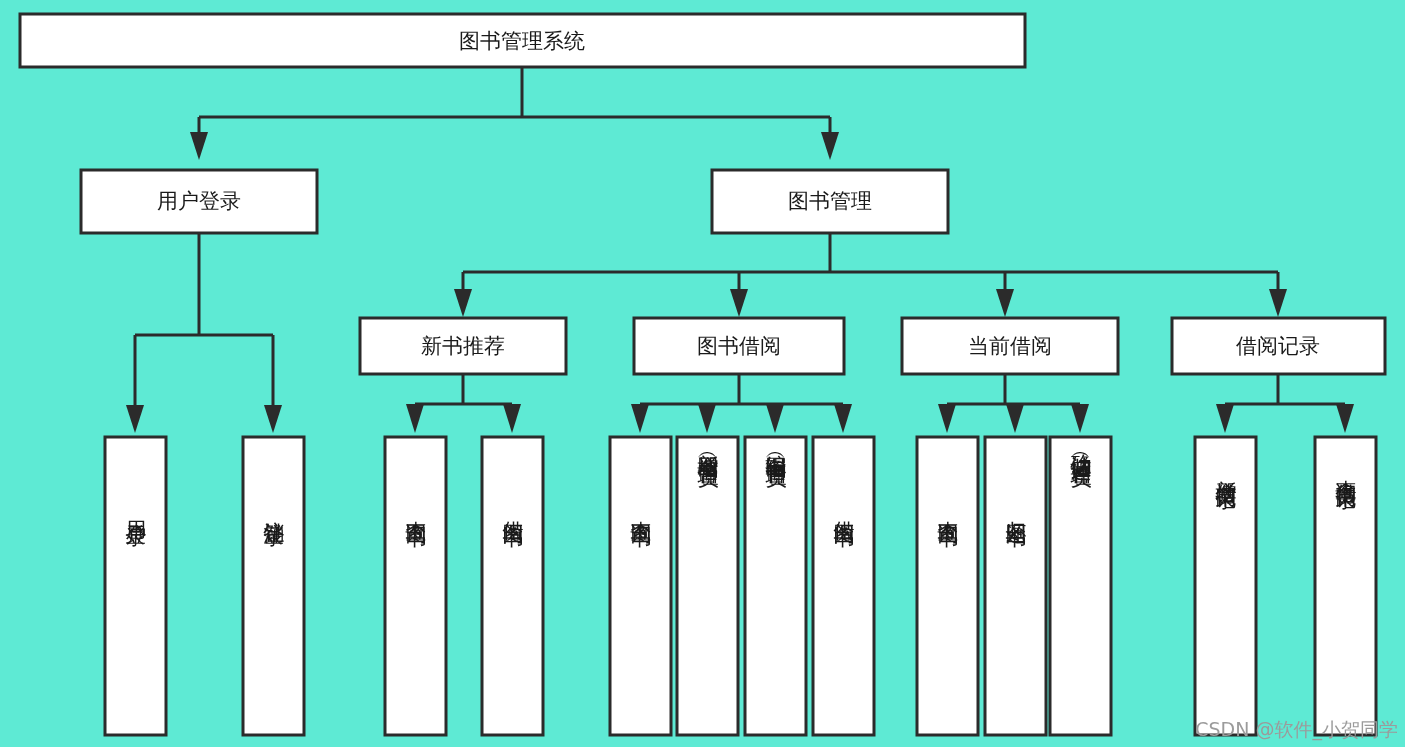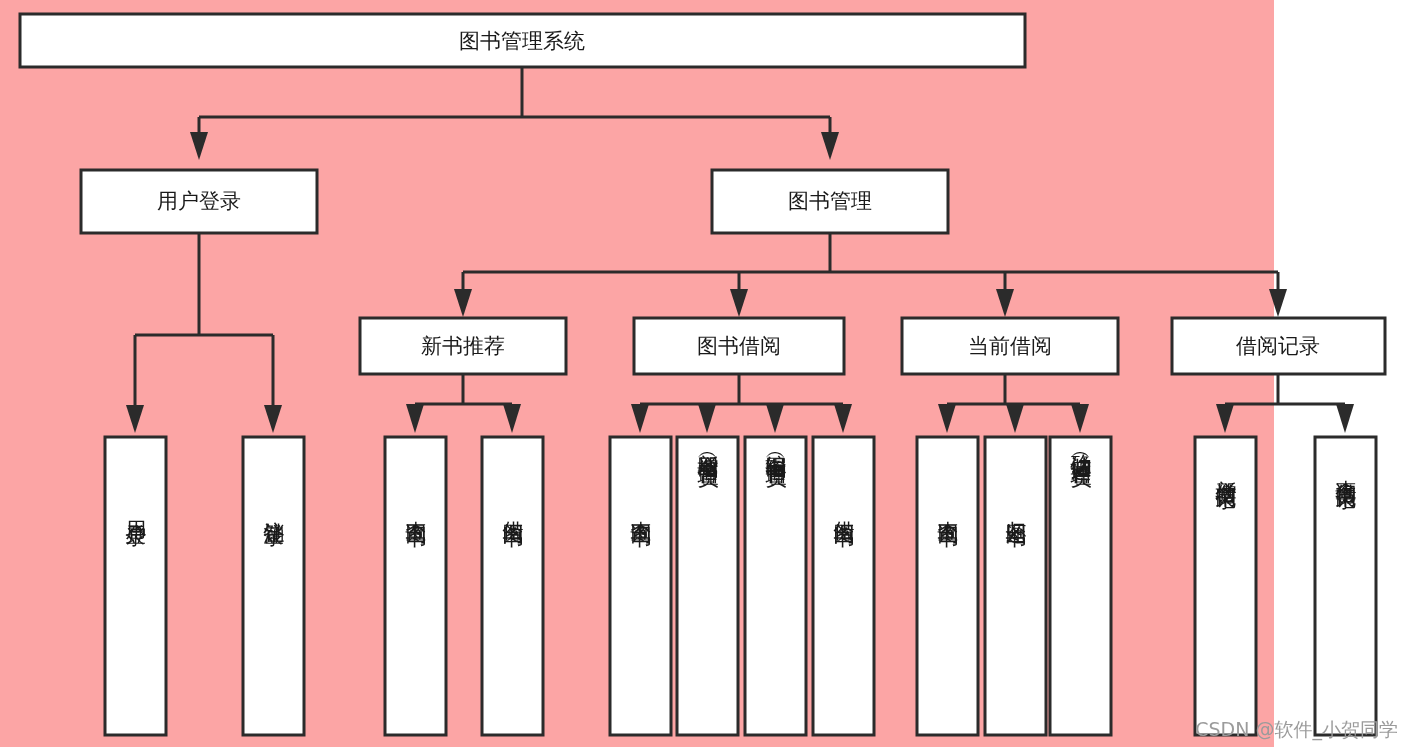--- a/index.html
+++ b/index.html
@@ -9,23 +9,23 @@
     background: #ffffff;
   }
   body {
     width: 1405px;
     height: 747px;
     overflow: hidden;
     font-family: "DejaVu Sans", "Liberation Sans", sans-serif;
   }
   #diagram-root {
     position: relative;
-    width: 1274px;
+    width: 1405px;
     height: 747px;
-    background: #fca5a5;
+    background: #5eead4;
   }
   svg.diagram-canvas {
     position: absolute;
     left: 0;
     top: 0;
     width: 1405px;
     height: 747px;
     display: block;
   }
   .node-rect {

